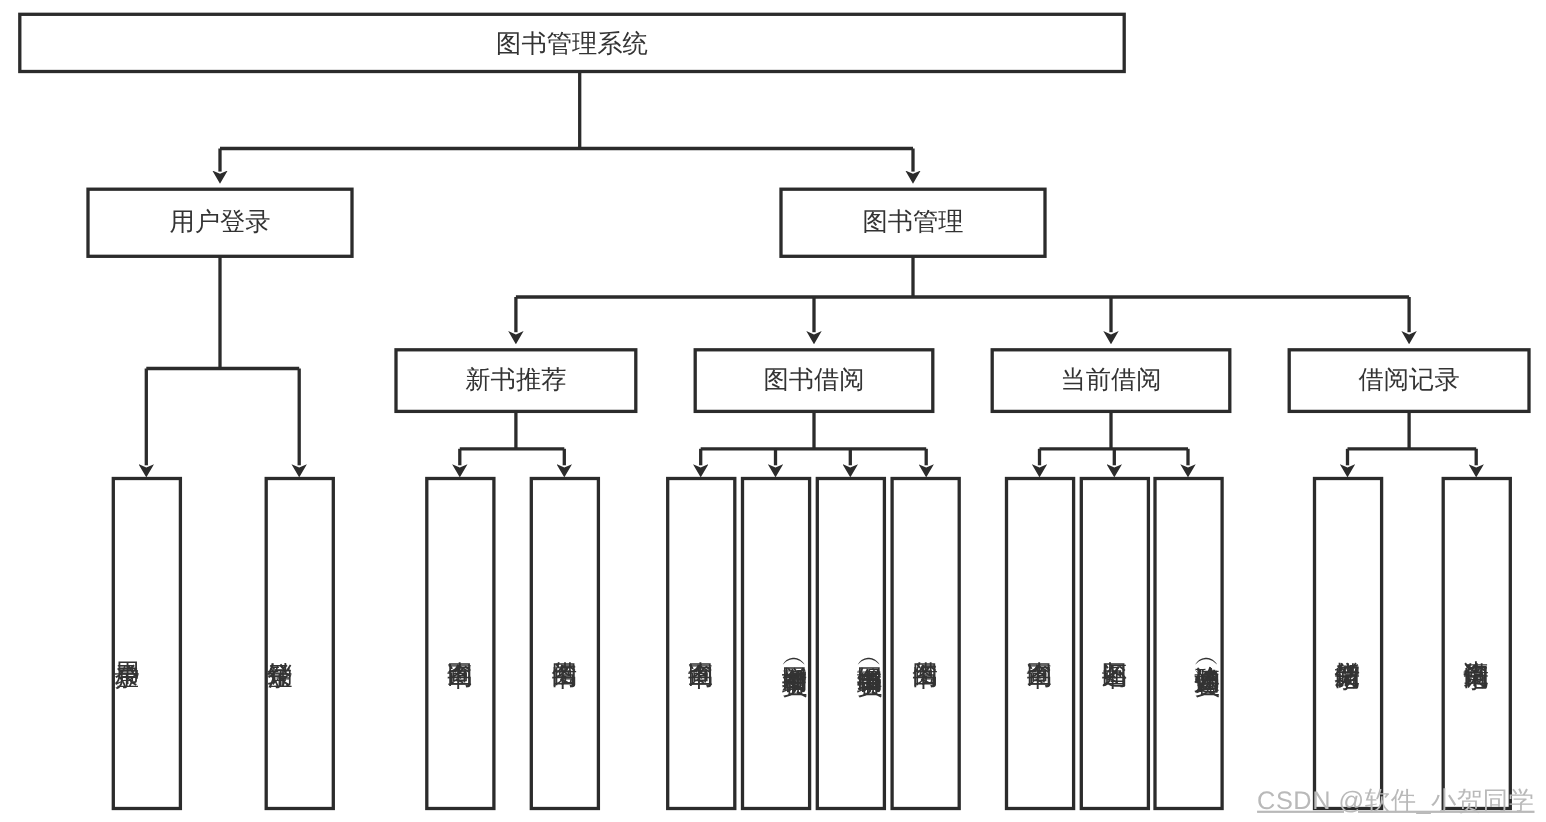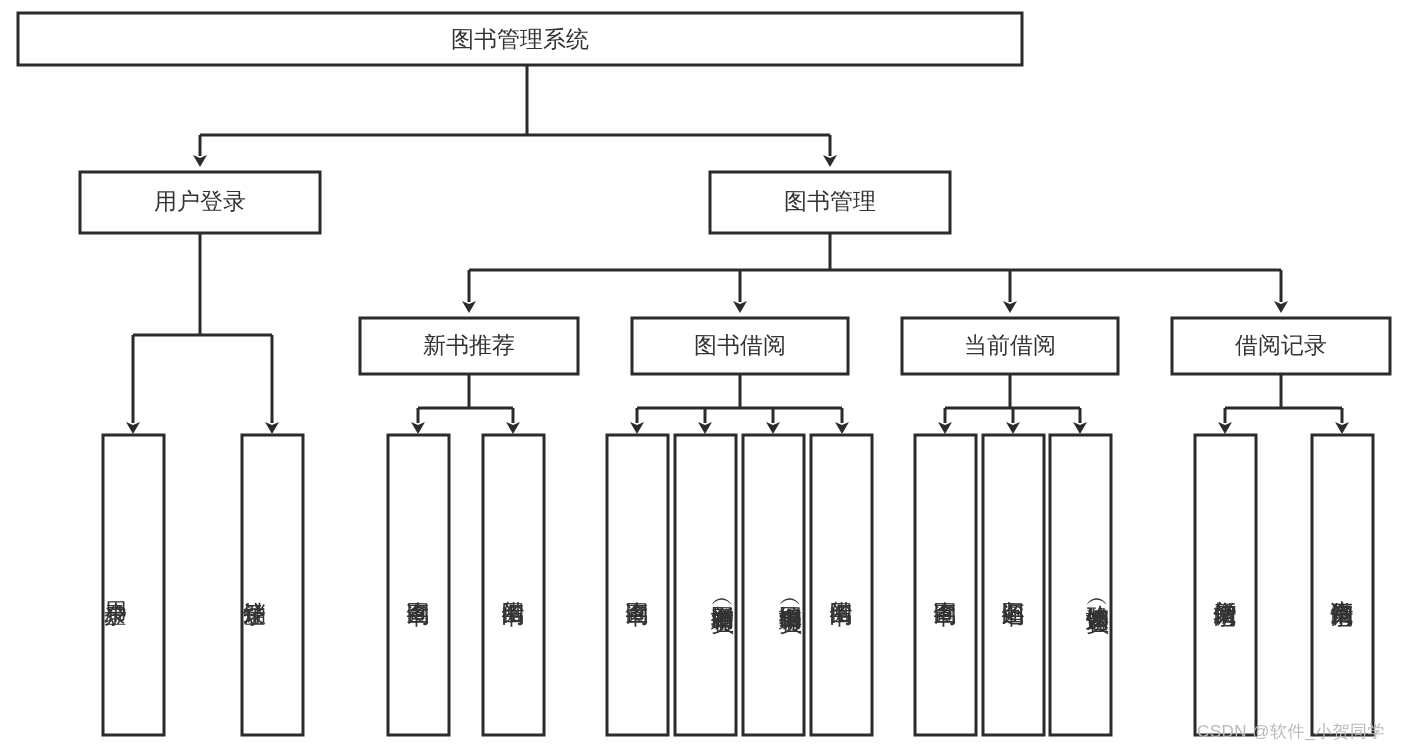--- a/index.html
+++ b/index.html
@@ -56,27 +56,28 @@
     line-height: 1.13;
     color: #333333;
     writing-mode: vertical-rl;
     text-orientation: upright;
     letter-spacing: 1px;
     white-space: nowrap;
     pointer-events: none;
   }
   .watermark {
     position: absolute;
-    right: 20px;
+    right: 10px;
     bottom: 4px;
     font-family: "Liberation Sans", "DejaVu Sans", sans-serif;
-    font-size: 17px;
+    font-size: 23px;
     color: #b9b9b9;
     letter-spacing: 0.5px;
     white-space: nowrap;
+    text-decoration: underline;
   }
 </style>
 </head>
 <body>
 
 <div id="diagram-root">
 
   <svg id="tree-svg" viewBox="0 0 1405 747">
     <defs>
       <marker id="arrow" markerWidth="12" markerHeight="14" refX="1" refY="7" orient="auto" markerUnits="userSpaceOnUse">

